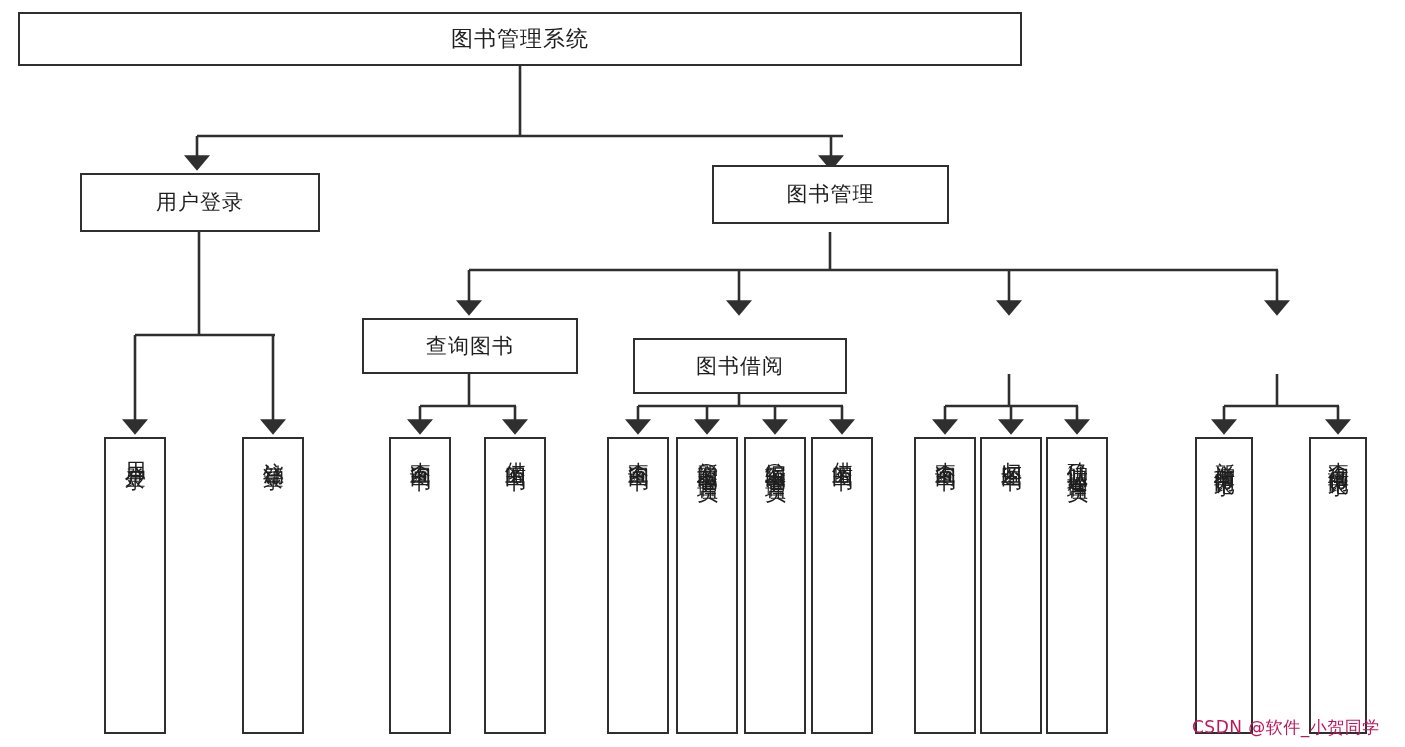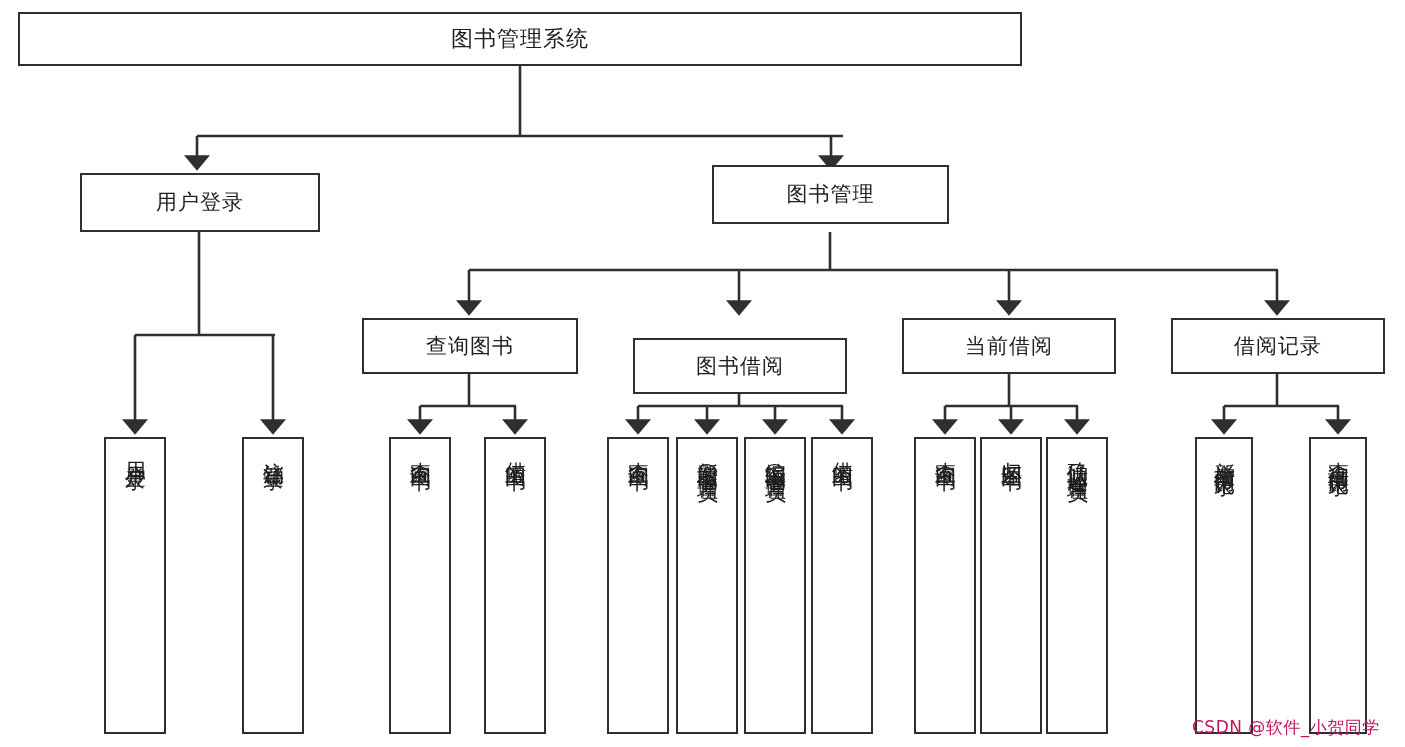--- a/index.html
+++ b/index.html
@@ -125,26 +125,20 @@
   <div class="node h-node" style="left:712px;top:165px;width:237px;height:59px;">
     <span class="label">图书管理</span>
   </div>
 
   <div class="node h-node" style="left:362px;top:318px;width:216px;height:56px;">
     <span class="label">查询图书</span>
   </div>
   <div class="node h-node" style="left:633px;top:318px;width:214px;height:56px;margin-top:20px;">
     <span class="label">图书借阅</span>
   </div>
-  <div class="node h-node" style="left:902px;top:318px;width:214px;height:56px;">
-    <span class="label">当前借阅</span>
-  </div>
-  <div class="node h-node" style="left:1171px;top:318px;width:214px;height:56px;">
-    <span class="label">借阅记录</span>
-  </div>
 
   <div class="node v-node" style="left:104px;top:437px;width:62px;height:297px;">
     <span class="label">用户登录</span>
   </div>
   <div class="node v-node" style="left:242px;top:437px;width:62px;height:297px;">
     <span class="label">注销登录</span>
   </div>
 
   <div class="node v-node" style="left:389px;top:437px;width:62px;height:297px;">
     <span class="label">查询图书</span>

